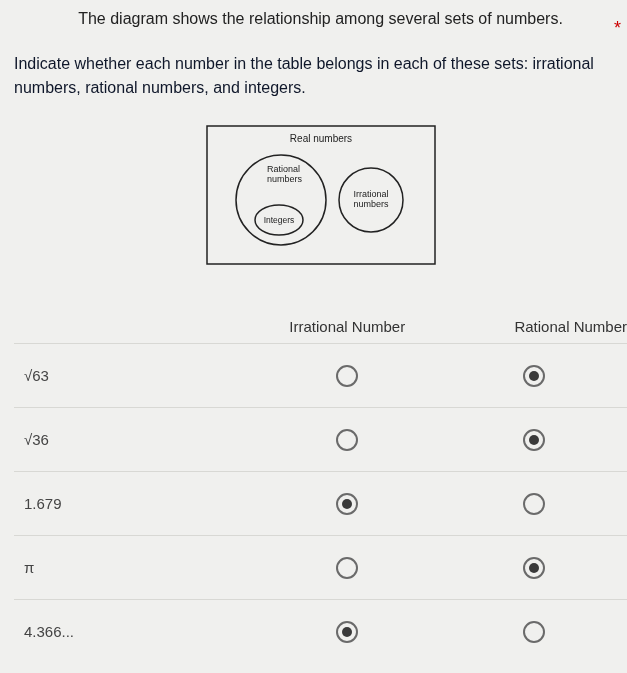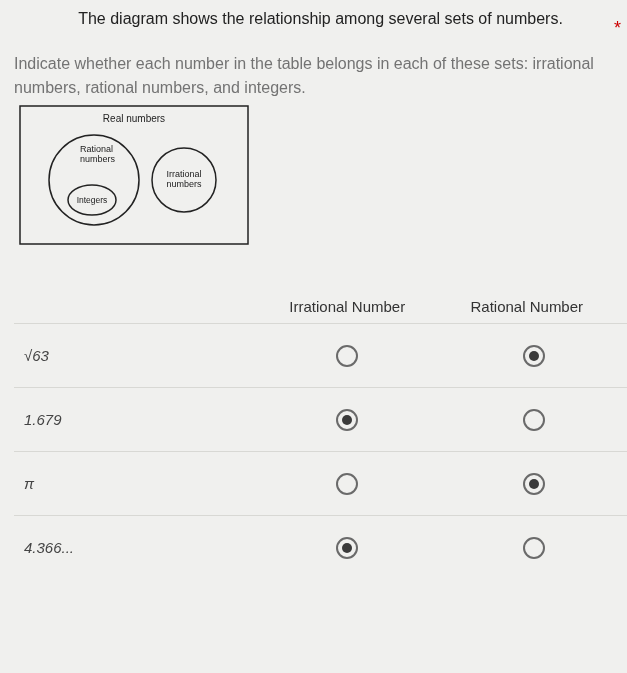--- a/index.html
+++ b/index.html
@@ -6,38 +6,37 @@
     body {
       font-family: Arial, sans-serif;
       background: #f0f0ee;
       width: 627px;
       height: 673px;
       overflow: hidden;
       padding: 10px 0 0 14px;
       color: #333;
     }
     .intro1 { font-size: 16px; color: #222; margin-bottom: 24px; text-align: center; }
-    .intro2 { font-size: 16px; color: #737373; line-height: 1.5; padding-right: 12px; }
+    .intro2 { font-size: 16px; color: #0f172a; line-height: 1.5; margin-bottom: 20px; padding-right: 12px; }
     .required-star { color: #c00; position: absolute; right: 6px; top: 8px; font-size: 18px; }
     .page { position: relative; }
-    .diagram-wrap { display: flex; justify-content: flex-start; margin-bottom: 28px; }
+    .diagram-wrap { display: flex; justify-content: center; margin-bottom: 28px; }
     svg.diagram { width: 240px; height: 150px; }
     .table-area { width: 100%; }
     .header-row, .data-row {
       display: grid;
       grid-template-columns: 240px 1fr 1fr;
       align-items: center;
     }
     .header-row { padding: 8px 0; margin-top: 40px; }
     .col-h { font-size: 15px; color: #333; text-align: center; }
-    .col-h.rat { text-align: left; padding-left: 30px; white-space: nowrap; overflow: hidden; }
+    .col-h.rat { text-align: right; padding-left: 30px; white-space: nowrap; overflow: hidden; }
     .data-row {
       border-top: 1px solid #d8d8d4;
       height: 64px;
-      font-style: italic;
     }
     .row-label { font-size: 15px; color: #444; padding-left: 10px; }
     .radio-cell { display: flex; justify-content: center; }
     .radio {
       width: 22px; height: 22px;
       border: 2px solid #6a6a6a;
       border-radius: 50%;
       display: flex; align-items: center; justify-content: center;
       cursor: pointer;
       background: transparent;
@@ -84,20 +83,29 @@
   <div class="data-row">
     <div class="row-label">√63</div>
     <div class="radio-cell">
           <div class="radio"></div>
         </div>
     <div class="radio-cell">
           <div class="radio selected"></div>
         </div>
   </div>
 
+  <div class="data-row">
+    <div class="row-label">√36</div>
+    <div class="radio-cell">
+          <div class="radio"></div>
+        </div>
+    <div class="radio-cell">
+          <div class="radio selected"></div>
+        </div>
+  </div>
 
   <div class="data-row">
     <div class="row-label">1.679</div>
     <div class="radio-cell">
           <div class="radio selected"></div>
         </div>
     <div class="radio-cell">
           <div class="radio"></div>
         </div>
   </div>

